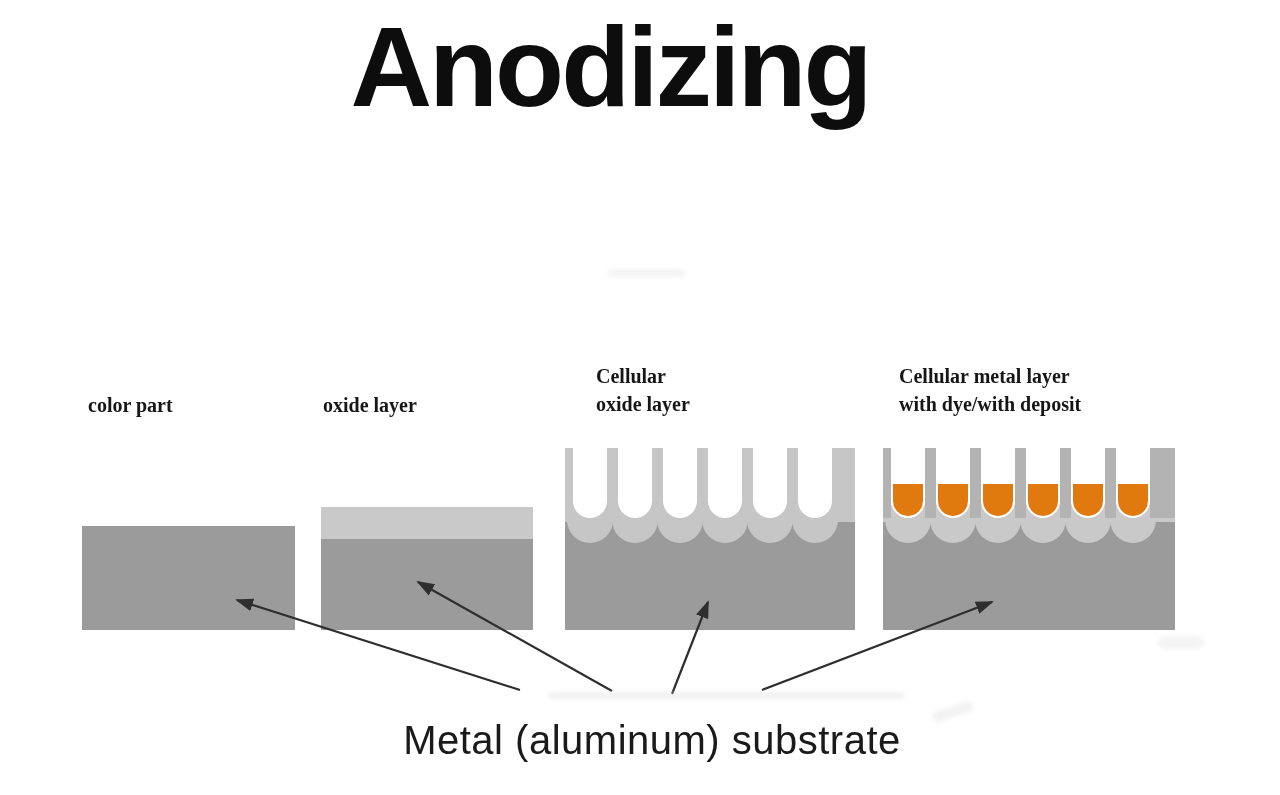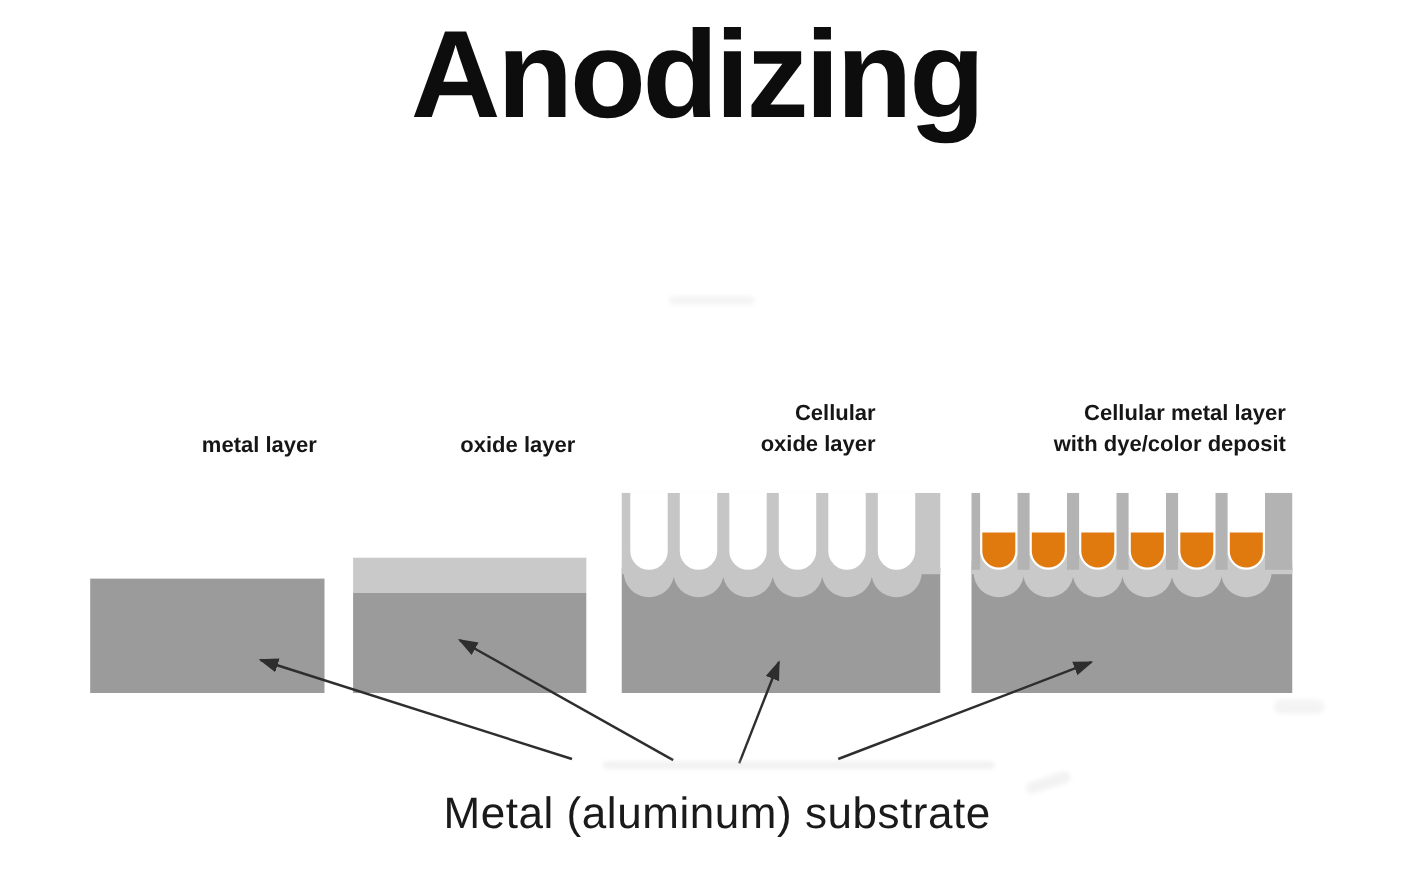--- a/index.html
+++ b/index.html
@@ -3,24 +3,24 @@
 <meta charset="utf-8">
 <style>
   html,body{margin:0;padding:0;}
   body{
     width:1280px;height:795px;position:relative;background:#ffffff;overflow:hidden;
     font-family:"Liberation Sans","DejaVu Sans",sans-serif;color:#161616;
   }
   .abs{position:absolute;}
   .title{
     left:0;top:2px;width:1220px;text-align:center;
-    font-size:113px;font-weight:bold;letter-spacing:-3px;color:#0d0d0d;padding-left:23px;
+    font-size:113px;font-weight:bold;letter-spacing:-3px;color:#0d0d0d;
   }
   .stage-label{
-    text-align:right;font-size:20px;font-weight:bold;line-height:28px;color:#161616;
+    text-align:left;font-size:20px;font-weight:bold;line-height:28px;color:#161616;font-family:Liberation Serif, serif;
   }
   .lbl-1{left:88px;top:391px;width:200px;}
   .lbl-2{left:323px;top:391px;width:200px;}
   .lbl-3{left:596px;top:362px;width:200px;}
   .lbl-4{left:899px;top:362px;width:270px;}
   .block1{left:82px;top:526px;width:213px;height:104px;}
   .block2{left:321px;top:507px;width:212px;height:123px;display:flex;flex-direction:column;}
   .block2 .band-top{height:32px;}
   .block2 .band-bottom{flex:1;}
   .block3{left:565px;top:448px;}
@@ -35,32 +35,32 @@
   .smudge.s2{left:932px;top:706px;width:42px;height:11px;transform:rotate(-18deg);opacity:0.35;}
   .smudge.s3{left:608px;top:269px;width:78px;height:8px;opacity:0.3;}
   .smudge.s4{left:1158px;top:636px;width:46px;height:13px;opacity:0.3;}
 </style>
 </head>
 <body>
 
 <div class="abs title">Anodizing</div>
 
 <div class="abs stage-label lbl-1">
-  <div>metal layer</div>
+  <div>color part</div>
 </div>
 <div class="abs stage-label lbl-2">
   <div>oxide layer</div>
 </div>
 <div class="abs stage-label lbl-3">
   <div>Cellular</div>
   <div>oxide layer</div>
 </div>
 <div class="abs stage-label lbl-4">
   <div>Cellular metal layer</div>
-  <div>with dye/color deposit</div>
+  <div>with dye/with deposit</div>
 </div>
 
 <div class="abs block1" style="background: rgb(155, 155, 155);"></div>
 
 <div class="abs block2">
   <div class="band-top" style="background: rgb(201, 201, 201);"></div>
   <div class="band-bottom" style="background: rgb(155, 155, 155);"></div>
 </div>
 
 <svg class="abs block3" width="290" height="182" viewBox="0 0 290 182">

